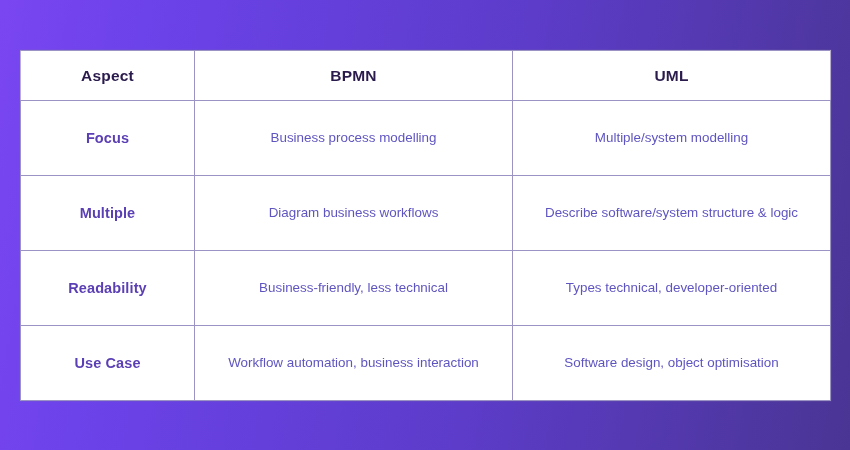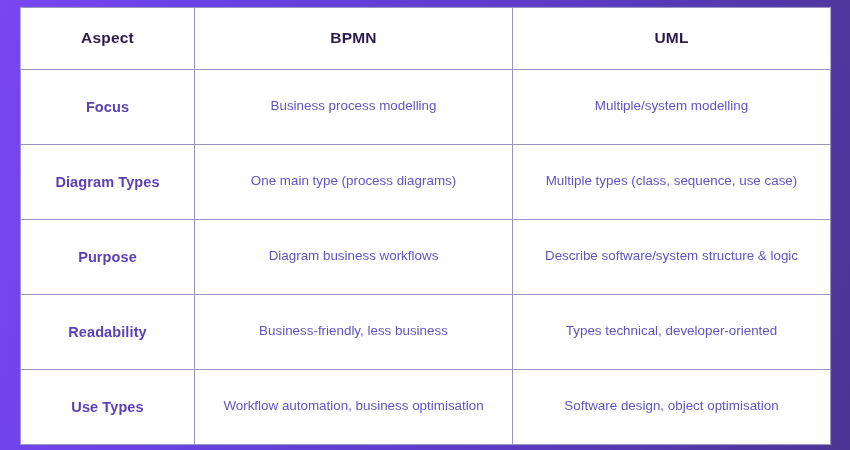--- a/index.html
+++ b/index.html
@@ -40,21 +40,21 @@
     box-shadow: 0 0 0 0.5px rgba(120,110,160,0.35);
   }
 
   table.compare col.c-aspect { width: 174px; }
   table.compare col.c-bpmn   { width: 318px; }
   table.compare col.c-uml    { width: 318px; }
 
   table.compare th,
   table.compare td {
     border: 1px solid #9a93c4;
-    padding: 10px;
+    padding: 4px;
     text-align: center;
     vertical-align: middle;
     background: #ffffff;
   }
 
   thead th {
     background: #fcd94f;
     height: 41px;
     font-size: 15.5px;
     font-weight: 700;
@@ -101,35 +101,30 @@
           <th class="th-uml">UML</th>
         </tr>
       </thead>
       <tbody>
         <tr>
           <td class="cell-aspect">Focus</td>
           <td class="cell-body">Business process modelling</td>
           <td class="cell-body">Multiple/system modelling</td>
         </tr>
         <tr>
-          <td class="cell-aspect">Diagram Types</td>
-          <td class="cell-body">One main type (process diagrams)</td>
-          <td class="cell-body">Multiple types (class, sequence, use case)</td>
-        </tr>
-        <tr>
-          <td class="cell-aspect">Purpose</td>
+          <td class="cell-aspect">Multiple</td>
           <td class="cell-body">Diagram business workflows</td>
           <td class="cell-body">Describe software/system structure &amp; logic</td>
         </tr>
         <tr>
           <td class="cell-aspect">Readability</td>
-          <td class="cell-body">Business-friendly, less business</td>
+          <td class="cell-body">Business-friendly, less technical</td>
           <td class="cell-body">Types technical, developer-oriented</td>
         </tr>
         <tr>
-          <td class="cell-aspect">Use Types</td>
-          <td class="cell-body">Workflow automation, business optimisation</td>
+          <td class="cell-aspect">Use Case</td>
+          <td class="cell-body">Workflow automation, business interaction</td>
           <td class="cell-body">Software design, object optimisation</td>
         </tr>
       </tbody>
     </table>
   </div>
 </div>
 
 </body></html>

